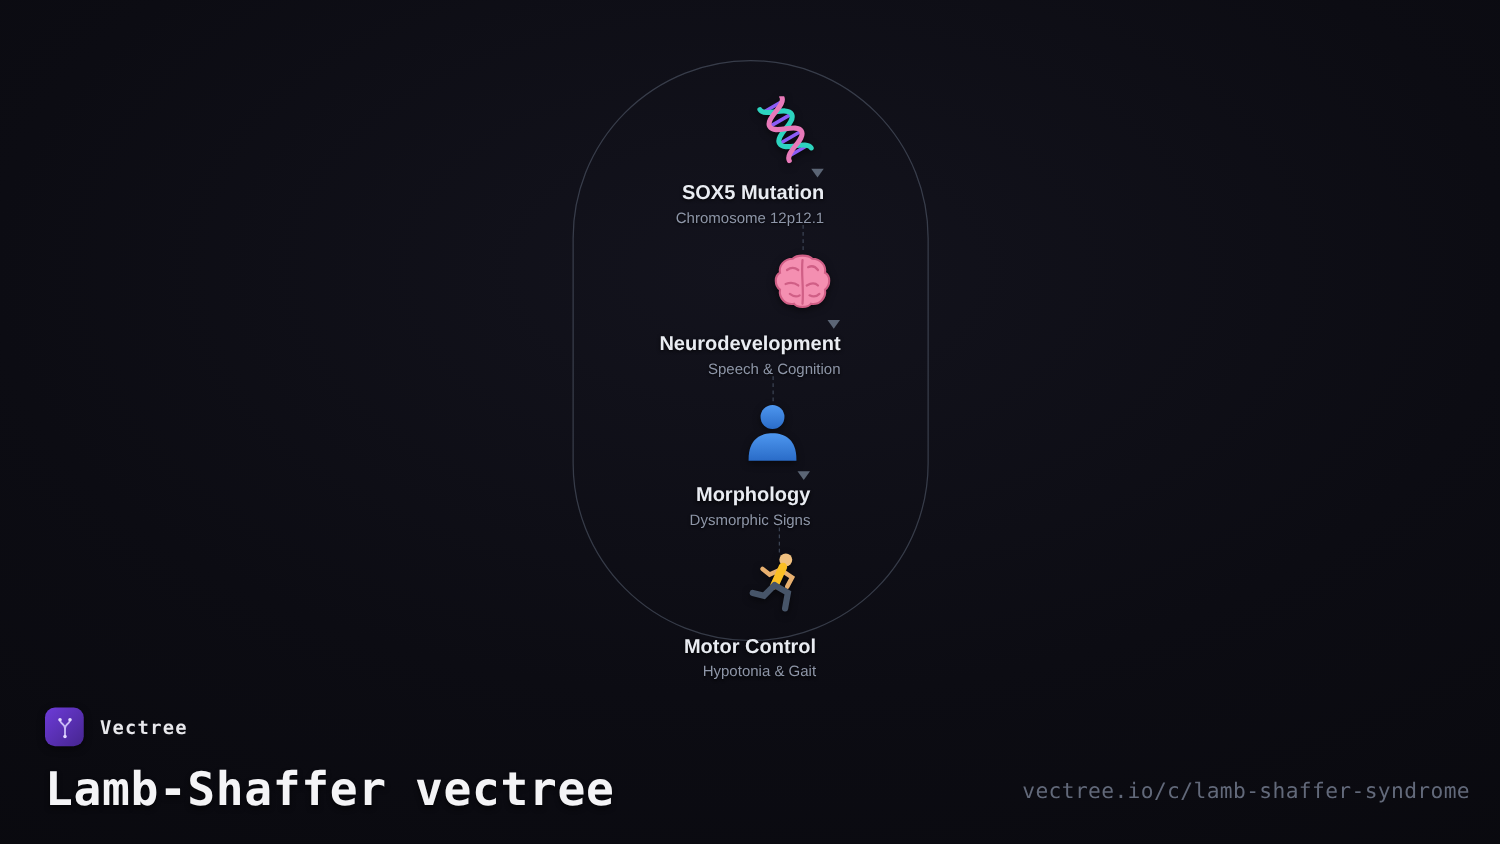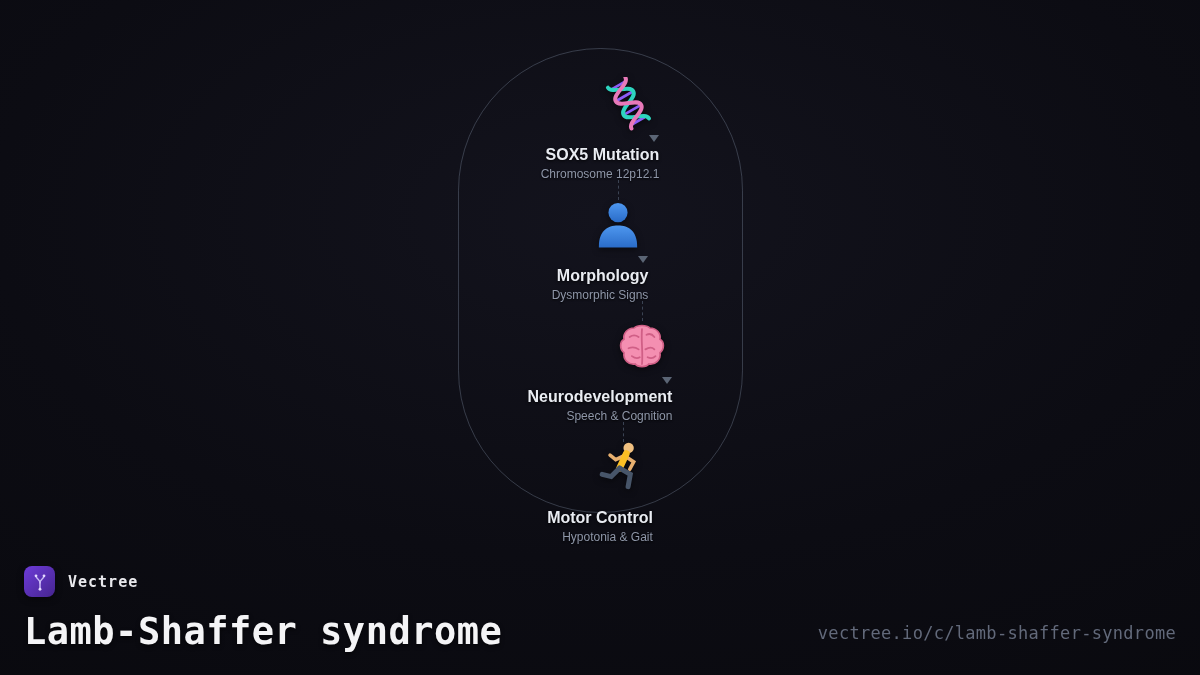--- a/index.html
+++ b/index.html
@@ -33,21 +33,21 @@
   .node:last-child .arrow{visibility:hidden;}
   .node-title{
     font-size:16px;font-weight:700;color:#e9ecf2;line-height:20px;margin-top:1px;
     text-shadow:0 1px 3px rgba(0,0,0,0.85);
   }
   .node-sub{
     font-size:12px;color:#8e96a8;line-height:14px;margin-top:2px;
     text-shadow:0 1px 2px rgba(0,0,0,0.8);
   }
   
-  .footer{position:absolute;left:24px;right:24px;bottom:22px;}
+  .footer{position:absolute;left:36px;right:24px;bottom:22px;}
   .brand-row{display:flex;align-items:center;gap:13px;margin-bottom:15px;}
   .logo{
     width:31px;height:31px;border-radius:8px;flex:0 0 auto;
     background:linear-gradient(135deg,#6d3bd8 0%,#46258f 100%);
     display:flex;align-items:center;justify-content:center;
     box-shadow:0 2px 6px rgba(0,0,0,0.5);
   }
   .brand-name{
     font-family:"DejaVu Sans Mono","Liberation Mono",monospace;
     font-size:15px;font-weight:700;color:#e8e8ec;letter-spacing:1px;
@@ -88,54 +88,54 @@
       </div>
       <div class="arrow"></div>
       <div class="node-title">SOX5 Mutation</div>
       <div class="node-sub">Chromosome 12p12.1</div>
     </div>
 
     <div class="node">
       <div class="icon-wrap">
         <div class="vline"></div>
         <svg width="54" height="54" viewBox="0 0 48 48">
-          <defs>
-            <linearGradient id="pGrad" x1="0" y1="0" x2="0" y2="1">
-              <stop offset="0" stop-color="#4e97ef"></stop>
-              <stop offset="1" stop-color="#2a6cc8"></stop>
-            </linearGradient>
-          </defs>
-          <circle cx="24" cy="13" r="8.5" fill="url(#pGrad)"></circle>
-          <path d="M7 43 C7 29.5 14.5 24.5 24 24.5 C33.5 24.5 41 29.5 41 43 L41 44 L7 44 Z" fill="url(#pGrad)"></path>
-        </svg>
-      </div>
-      <div class="arrow"></div>
-      <div class="node-title">Morphology</div>
-      <div class="node-sub">Dysmorphic Signs</div>
-    </div>
-
-    <div class="node">
-      <div class="icon-wrap">
-        <div class="vline"></div>
-        <svg width="54" height="54" viewBox="0 0 48 48">
           <path d="M17 8 C11 8 7 13 8 18 C4 20 4 27 8 30 C7 36 12 41 18 40 C20 43 28 43 30 40 C36 41 41 36 40 30 C44 27 44 20 40 18 C41 13 37 8 31 8 C28 5 20 5 17 8 Z" fill="#f48fb1" stroke="#d05f86" stroke-width="1.5"></path>
           <g fill="none" stroke="#d05f86" stroke-width="1.6" stroke-linecap="round">
             <path d="M24 9 C23 19 25 29 24 40"></path>
             <path d="M13 16 q4 -3 8 0"></path>
             <path d="M28 14 q4 -2 7 2"></path>
             <path d="M12 26 q5 -2 9 1"></path>
             <path d="M27 27 q5 -3 8 0"></path>
             <path d="M15 33 q4 3 7 1"></path>
             <path d="M29 34 q4 2 7 -1"></path>
           </g>
         </svg>
       </div>
       <div class="arrow"></div>
       <div class="node-title">Neurodevelopment</div>
       <div class="node-sub">Speech &amp; Cognition</div>
+    </div>
+
+    <div class="node">
+      <div class="icon-wrap">
+        <div class="vline"></div>
+        <svg width="54" height="54" viewBox="0 0 48 48">
+          <defs>
+            <linearGradient id="pGrad" x1="0" y1="0" x2="0" y2="1">
+              <stop offset="0" stop-color="#4e97ef"></stop>
+              <stop offset="1" stop-color="#2a6cc8"></stop>
+            </linearGradient>
+          </defs>
+          <circle cx="24" cy="13" r="8.5" fill="url(#pGrad)"></circle>
+          <path d="M7 43 C7 29.5 14.5 24.5 24 24.5 C33.5 24.5 41 29.5 41 43 L41 44 L7 44 Z" fill="url(#pGrad)"></path>
+        </svg>
+      </div>
+      <div class="arrow"></div>
+      <div class="node-title">Morphology</div>
+      <div class="node-sub">Dysmorphic Signs</div>
     </div>
 
     <div class="node">
       <div class="icon-wrap">
         <div class="vline"></div>
         <svg width="54" height="54" viewBox="0 0 48 48">
           <g stroke-linecap="round" fill="none">
             <path d="M25 14 L17.5 17.5 L12.5 13.5" stroke="#e8b06f" stroke-width="3.2"></path>
             <path d="M26 14.5 L33.5 19.5 L30 26" stroke="#e8b06f" stroke-width="3.2"></path>
             <circle cx="29" cy="7" r="4.6" fill="#f0c080" stroke="none"></circle>
@@ -162,18 +162,18 @@
             <path d="M12 13 C12 9 15.5 9 16.6 5.8"></path>
           </g>
           <circle cx="7.2" cy="4.6" r="1.7" fill="#e4d9ff"></circle>
           <circle cx="16.8" cy="4.6" r="1.7" fill="#e4d9ff"></circle>
           <circle cx="12" cy="20.7" r="1.7" fill="#e4d9ff"></circle>
         </svg>
       </div>
       <div class="brand-name">Vectree</div>
     </div>
     <div class="title-row">
-      <div class="page-title">Lamb-Shaffer syndrome</div>
+      <div class="page-title">Lamb-Shaffer vectree</div>
       <div class="page-url">vectree.io/c/lamb-shaffer-syndrome</div>
     </div>
   </div>
 
 </div>
 
 </body></html>

